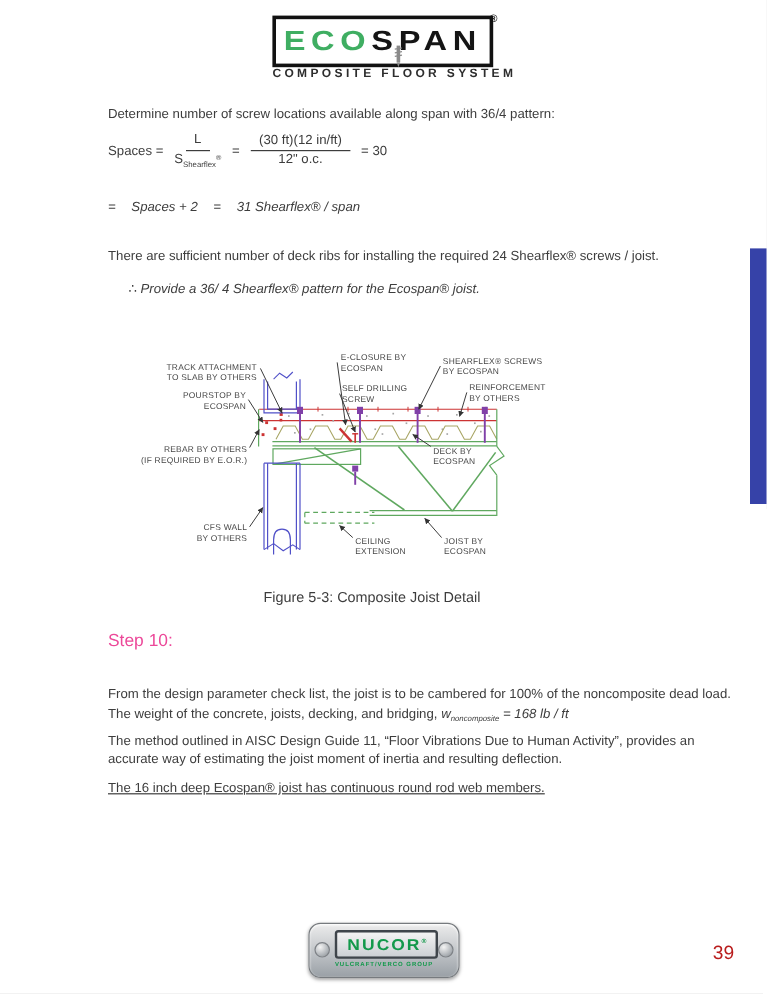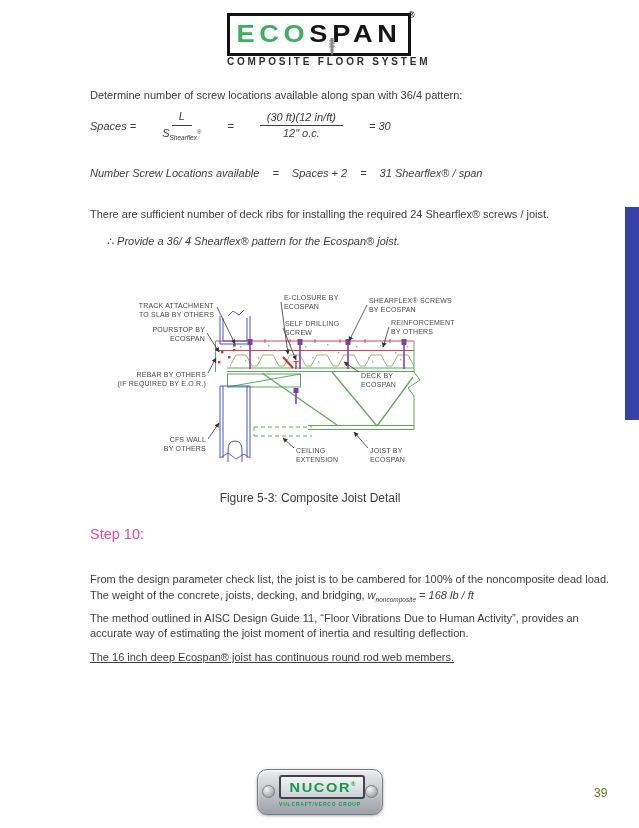--- a/index.html
+++ b/index.html
@@ -15,21 +15,21 @@
   .logo-eco{color:#3fae62;}
   .logo-span{color:#151515;}
   .logo-reg{left:408px;top:10px;font-size:9px;color:#111;font-weight:bold;}
   .tagline{left:227px;top:56px;width:178px;text-align:center;font-size:10px;font-weight:bold;
            letter-spacing:2.8px;color:#2e2e2e;white-space:nowrap;}
 
   
   .body-text{font-size:11px;line-height:15px;}
   .it{font-style:italic;}
   .p1{left:90px;top:88px;width:480px;}
-  .formula{left:90px;top:110px;display:flex;align-items:center;gap:26px;font-style:italic;font-size:11px;}
+  .formula{left:90px;top:110px;display:flex;align-items:center;gap:9px;font-size:11px;}
   .frac{display:inline-flex;flex-direction:column;align-items:center;line-height:1.25;}
   .frac .num{border-bottom:1px solid #3d3d3d;padding:0 7px 1px 7px;}
   .frac .den{padding-top:1px;}
   .den-sub{font-size:6.5px;vertical-align:-3px;letter-spacing:0;}
   .den-reg{font-size:6px;vertical-align:3px;}
   .p2{left:90px;top:166px;display:flex;gap:13px;font-style:italic;}
   .p3{left:90px;top:207px;width:510px;}
   .p4{left:107px;top:234px;width:480px;font-style:italic;}
   .caption{left:0;top:491px;width:620px;text-align:center;font-size:12px;}
 
@@ -54,21 +54,21 @@
          box-shadow:inset 0 1px 2px #ffffff,0 1px 3px rgba(0,0,0,.35);}
   .rivet{width:11px;height:11px;border-radius:50%;border:1px solid #7e8287;top:15px;
          background:radial-gradient(circle at 35% 30%,#f4f4f4,#a7acb1 70%,#888);}
   .rivet.l{left:4px;} .rivet.r{right:4px;}
   .nucor-box{left:21px;top:5px;width:82px;height:20px;border:2px solid #3f454b;border-radius:3px;
              background:linear-gradient(180deg,#f4f4f4,#ccd0d4);display:flex;align-items:center;justify-content:center;}
   .nucor-word{color:#13994b;font-weight:bold;font-size:13px;letter-spacing:1.5px;line-height:1;transform:scaleX(1.12);}
   .nucor-reg{font-size:5px;vertical-align:6px;letter-spacing:0;}
   .nucor-group{left:0;top:31px;width:124px;text-align:center;color:#13994b;font-weight:bold;
                font-size:5px;letter-spacing:.8px;white-space:nowrap;}
-  .page-num{left:594px;top:786px;width:26px;font-size:12px;color:#4d7c0f;}
+  .page-num{left:594px;top:786px;width:26px;font-size:16px;color:#b91c1c;}
 </style>
 </head>
 <body>
 
 <div class="page">
 
   <div class="abs logo-box">
     <div class="logo-word"><span class="logo-eco">ECO</span><span class="logo-span">SPAN</span></div>
   </div>
   <div class="abs logo-reg">®</div>
@@ -84,21 +84,20 @@
     </span>
     <span>=</span>
     <span class="frac">
       <span class="num">(30 ft)(12 in/ft)</span>
       <span class="den">12" o.c.</span>
     </span>
     <span>= 30</span>
   </div>
 
   <div class="abs body-text p2">
-    <span>Number Screw Locations available</span>
     <span>=</span>
     <span>Spaces + 2</span>
     <span>=</span>
     <span>31 Shearflex® / span</span>
   </div>
 
   <div class="abs body-text p3">There are sufficient number of deck ribs for installing the required 24 Shearflex® screws / joist.</div>
   <div class="abs body-text p4">∴ Provide a 36/ 4 Shearflex® pattern for the Ecospan® joist.</div>
 
   <svg class="abs diagram-svg" viewBox="0 0 639 828">

